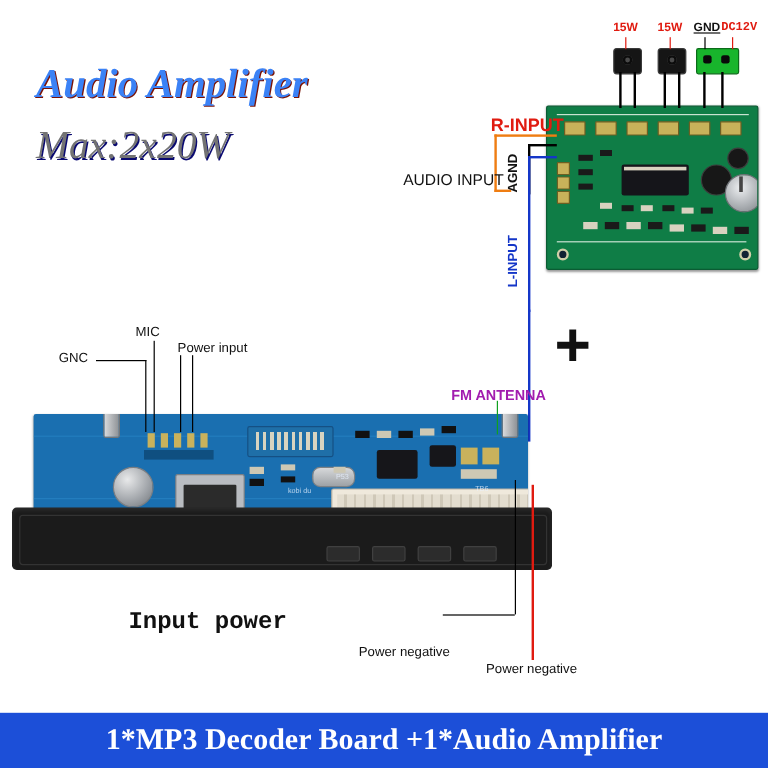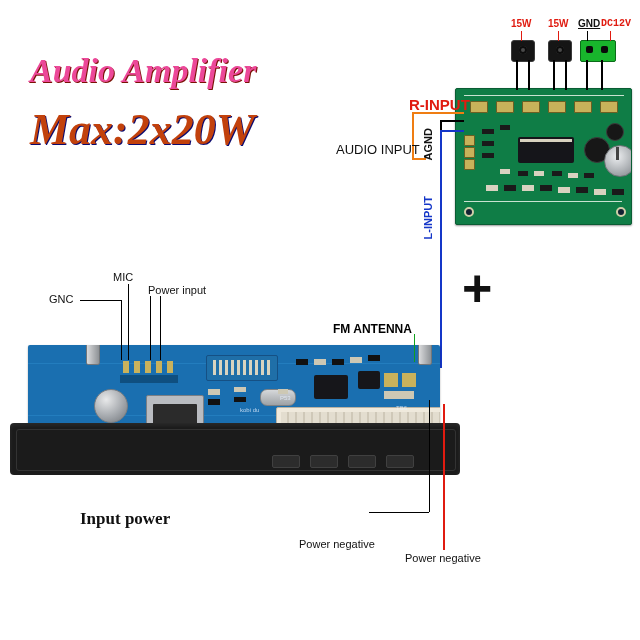--- a/index.html
+++ b/index.html
@@ -12,31 +12,31 @@
   }
   .canvas{position:absolute;inset:0;}
   .abs{position:absolute;}
 
   
   #title-audio-amplifier{
     left:30px;top:52px;
     font-family:"Liberation Serif", serif;
     font-weight:bold;font-style:italic;
     font-size:34px;
-    color:#ec4899;
+    color:#3b82f6;
     letter-spacing:0px;
     text-shadow:1px 1px 0 #7a1205;
     white-space:nowrap;
   }
   #title-max-power{
     left:30px;top:104px;
     font-family:"Liberation Serif", serif;
-    font-weight:bold;font-style:italic;
-    font-size:44px;
-    color:#c2410c;
+    font-weight:normal;font-style:italic;
+    font-size:33px;
+    color:#737373;
     white-space:nowrap;
     text-shadow:1px 1px 0 #0a0a70;
   }
 
   
   #bottom-banner{
     left:0;bottom:0;width:640px;height:46px;
     background:#1c4fd8;
     display:flex;align-items:center;justify-content:center;
   }
@@ -44,34 +44,34 @@
     color:#ffffff;
     font-family:"Liberation Serif", serif;
     font-weight:bold;
     font-size:25px;
     white-space:nowrap;
   }
 
   
   .lbl{font-size:11px;color:#111;white-space:nowrap;}
   .lbl-red{color:#e01b10;font-weight:bold;}
-  .lbl-green{color:#000000;font-weight:bold;}
+  .lbl-green{color:#a21caf;font-weight:bold;margin-left:43px;}
   .lbl-blue{color:#1436c8;font-weight:bold;}
   .vert{writing-mode:vertical-rl;transform:rotate(180deg);}
 
   .line{background:#000;position:absolute;}
   .line-red{background:#e01b10;position:absolute;}
   .line-green{background:#10a01f;position:absolute;}
   .line-blue{background:#1436c8;position:absolute;}
   .line-orange{background:#ef7d12;position:absolute;}
 
   #input-power-text{
-    left:80px;top:508px;
-    font-family:Liberation Serif, serif;
-    font-weight:bold;font-size:17px;color:#111;line-height:22px;
+    left:107px;top:508px;
+    font-family:Liberation Mono, monospace;
+    font-weight:bold;font-size:20px;color:#111;line-height:22px;
   }
 
   #plus-sign{
     left:462px;top:268px;
     font-size:52px;font-weight:bold;color:#111;
     font-family:"Liberation Sans", sans-serif;
     line-height:40px;
   }
 
   
@@ -345,14 +345,17 @@
   <div class="abs line" style="left:369px;top:512px;width:60px;height:1px;"></div>
   <div class="abs line" style="left:429px;top:400px;width:1px;height:112px;"></div>
 
   <div class="abs lbl" style="left:405px;top:552px;">Power negative</div>
   <div class="abs line-red" style="left:443px;top:404px;width:2px;height:146px;"></div>
 
   <div class="abs" id="input-power-text">
     <div>Input power</div>
   </div>
 
+  <div class="abs" id="bottom-banner">
+    <div id="bottom-banner-text">1*MP3 Decoder Board +1*Audio Amplifier</div>
+  </div>
 
 </div>
 
 </body></html>

